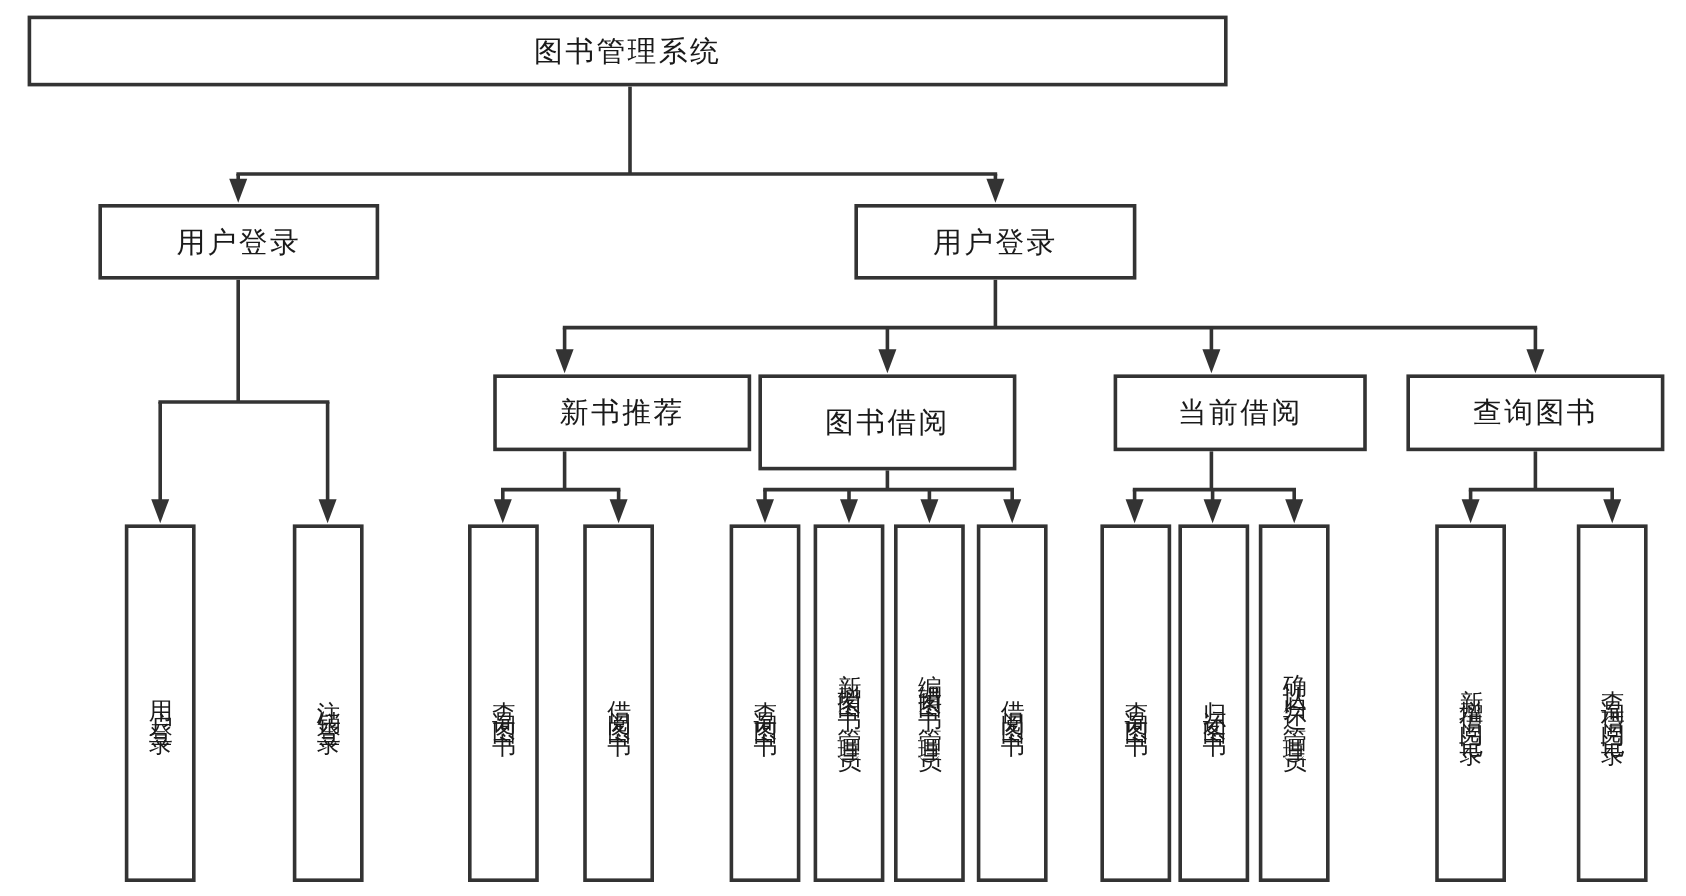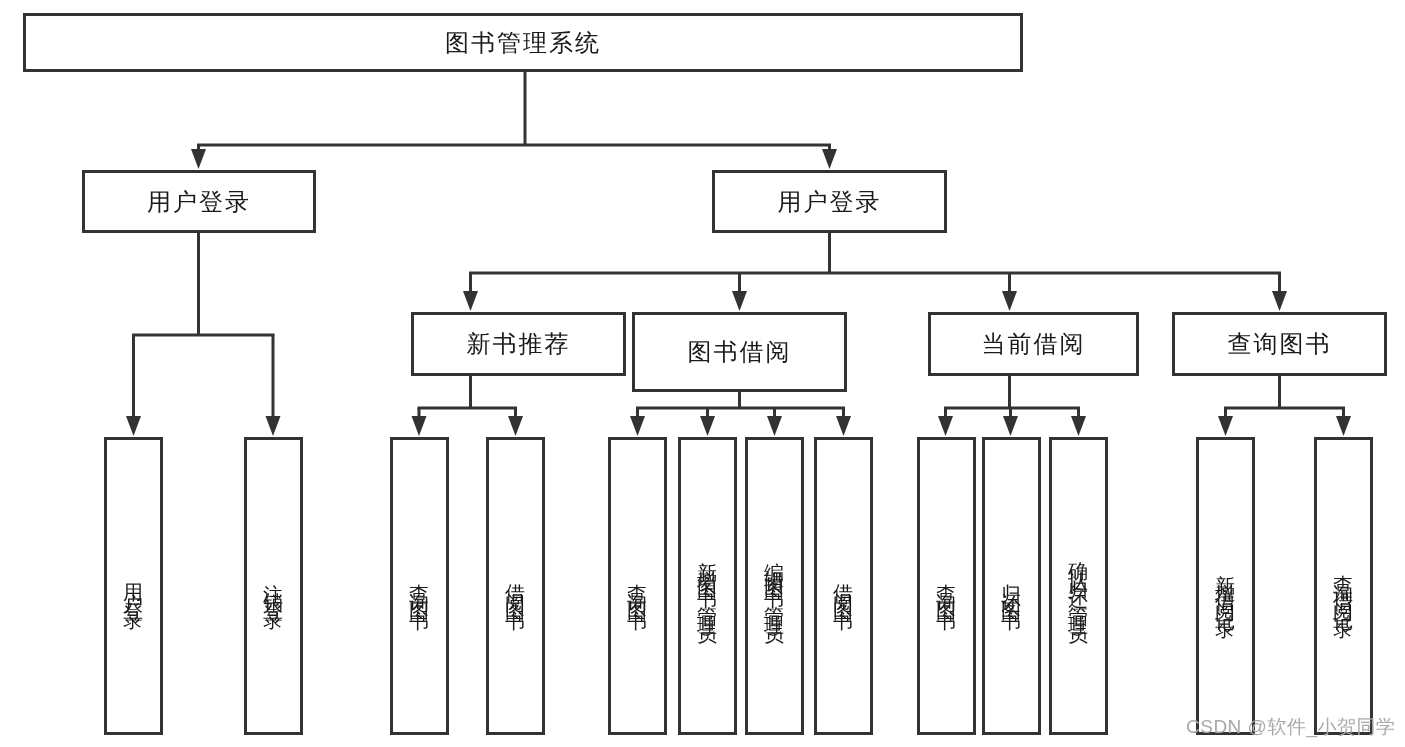--- a/index.html
+++ b/index.html
@@ -153,15 +153,14 @@
   <div class="box v" style="left:745px; top:437px; width:59px; height:298px;">编辑图书（管理员）</div>
   <div class="box v" style="left:814px; top:437px; width:59px; height:298px;">借阅图书</div>
 
   <div class="box v" style="left:917px; top:437px; width:59px; height:298px;">查询图书</div>
   <div class="box v" style="left:982px; top:437px; width:59px; height:298px;">归还图书</div>
   <div class="box v" style="left:1049px; top:437px; width:59px; height:298px;">确认归还（管理员）</div>
 
   <div class="box v" style="left:1196px; top:437px; width:59px; height:298px;">新增借阅记录</div>
   <div class="box v" style="left:1314px; top:437px; width:59px; height:298px;">查询借阅记录</div>
 
-  <div class="watermark">CSDN @软件_小贺同学</div>
 
 </div>
 
 </body></html>

